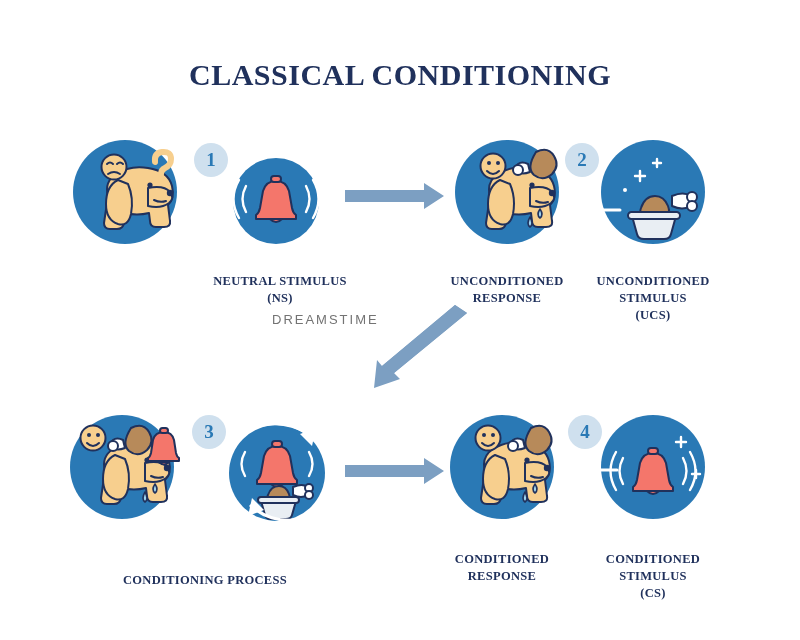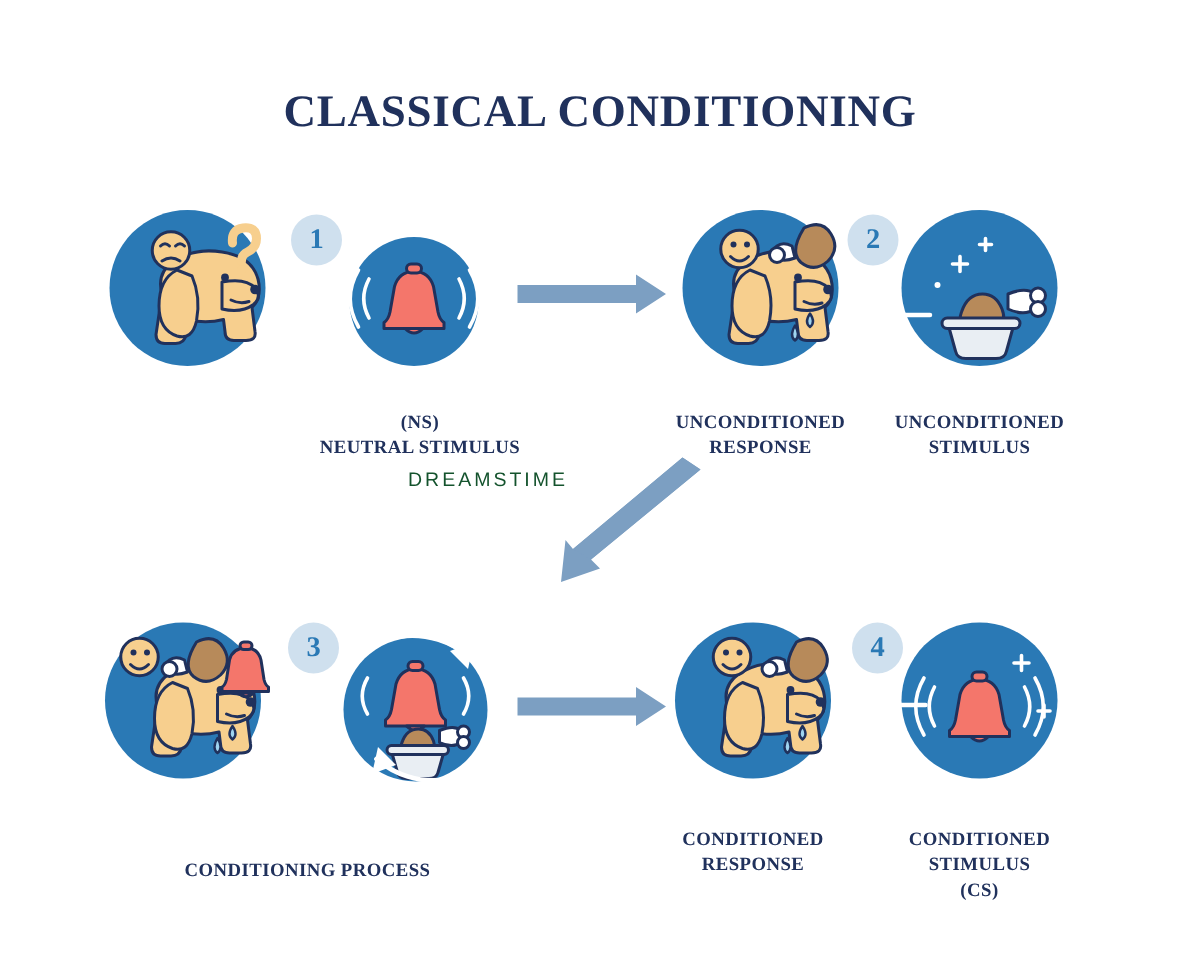--- a/index.html
+++ b/index.html
@@ -59,21 +59,21 @@
     font-weight: bold;
     font-size: 12.5px;
     line-height: 17px;
     color: #20315c;
     letter-spacing: 0.3px;
   }
   .wm {
     position: absolute;
     font-family: "Liberation Sans", sans-serif;
     font-size: 13px;
-    color: #14532d;
+    color: #737373;
     letter-spacing: 2px;
     white-space: nowrap;
     user-select: none;
   }
   svg { display: block; }
   .vec {
     position: absolute;
     left: 0; top: 0;
     width: 800px;
     height: 640px;
@@ -105,32 +105,33 @@
       <span>2</span>
     </div>
   <div class="badge" style="left:192px; top:415px;">
       <span>3</span>
     </div>
   <div class="badge" style="left:568px; top:415px;">
       <span>4</span>
     </div>
 
   <div class="caption" style="left:160px; top:273px; width:240px;">
+    <div>NEUTRAL STIMULUS</div>
     <div>(NS)</div>
-    <div>NEUTRAL STIMULUS</div>
   </div>
 
   <div class="caption" style="left:437px; top:273px; width:140px;">
     <div>UNCONDITIONED</div>
     <div>RESPONSE</div>
   </div>
 
   <div class="caption" style="left:583px; top:273px; width:140px;">
     <div>UNCONDITIONED</div>
     <div>STIMULUS</div>
+    <div>(UCS)</div>
   </div>
 
   <div class="caption" style="left:80px; top:551px; width:250px;margin-top:21px;">
     <div>CONDITIONING PROCESS</div>
   </div>
 
   <div class="caption" style="left:432px; top:551px; width:140px;">
     <div>CONDITIONED</div>
     <div>RESPONSE</div>
   </div>

